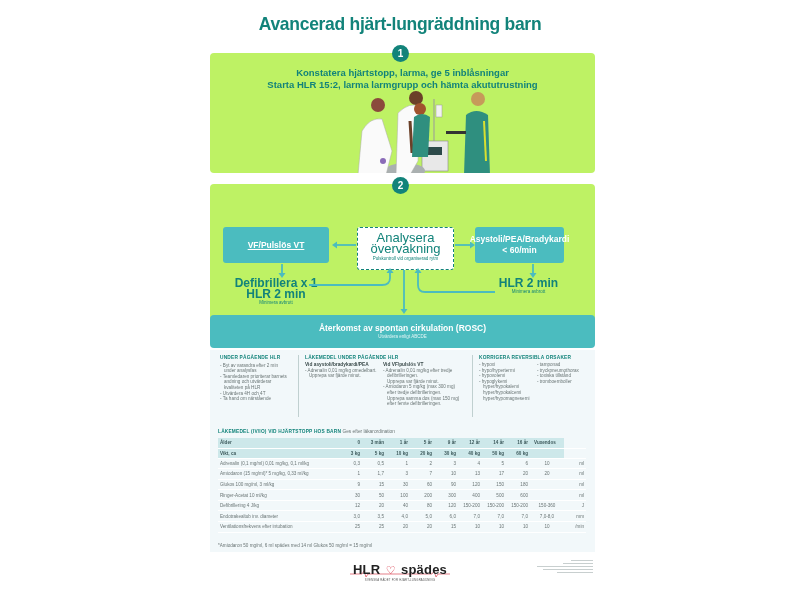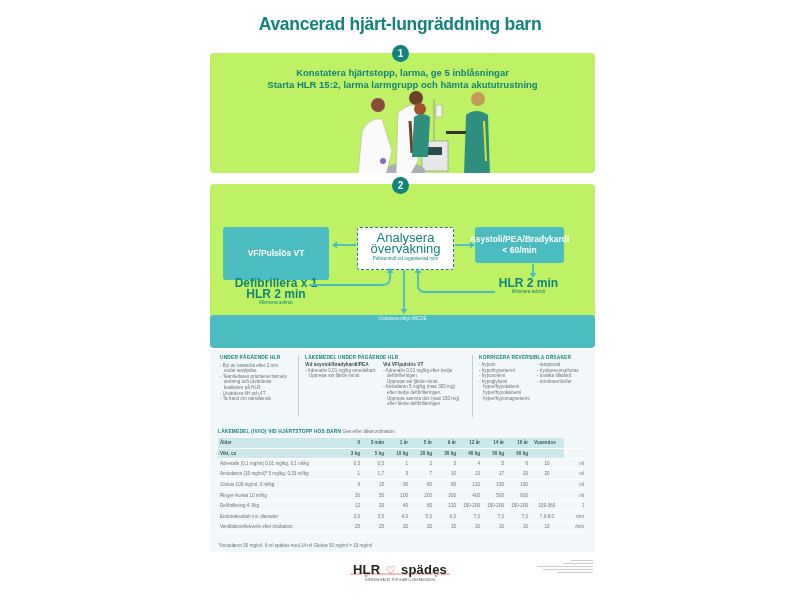--- a/index.html
+++ b/index.html
@@ -24,21 +24,21 @@
       font-weight: bold; font-size: 9.5px; color: #12837a; line-height: 12px; }
 
     .illustration { position: absolute; left: 90px; top: 38px; width: 200px; height: 84px; }
 
     .p2-heading { position: absolute; top: 13px; width: 100%; text-align: center;
       font-weight: bold; font-size: 9.5px; color: #12837a; line-height: 12px; }
 
     .box-teal { position: absolute; background: #4bbcbf; color: #fff; border-radius: 3px;
       font-weight: bold; font-size: 8.5px; text-align: center; display: flex;
       align-items: center; justify-content: center; line-height: 11px; }
-    .box-vf { left: 13px; top: 43px; width: 106px; height: 53px; }
+    .box-vf { left: 13px; top: 43px; width: 106px; height: 36px; text-decoration: underline; }
     .box-asy { left: 265px; top: 43px; width: 89px; height: 36px; }
 
     .box-analyse { position: absolute; left: 147px; top: 43px; width: 97px; height: 43px;
       background: #fff; border: 1px dashed #12837a; border-radius: 3px; text-align: center; }
     .box-analyse .big { font-weight: normal; font-size: 13px; color: #12837a; line-height: 11px; margin-top: 4px; }
     .box-analyse .small { font-size: 4.5px; color: #12837a; margin-top: 2px; }
 
     .after-label { position: absolute; text-align: center; color: #12837a; }
     .after-label .main { font-weight: bold; font-size: 12px; line-height: 11px; }
     .after-label .sub { font-size: 4.5px; line-height: 6px; }
@@ -186,20 +186,21 @@
       <polygon points="270,245 265,241.5 265,248.5"></polygon>
       <polygon points="77,278 73.5,273 80.5,273"></polygon>
       <polygon points="328,278 324.5,273 331.5,273"></polygon>
       <polygon points="185,268 181.5,273 188.5,273"></polygon>
       <polygon points="213,268 209.5,273 216.5,273"></polygon>
       <polygon points="199,314 195.5,309 202.5,309"></polygon>
     </g>
   </svg>
 
   <div class="rosc">
+    <div class="main">Återkomst av spontan cirkulation (ROSC)</div>
     <div class="sub">Utvärdera enligt ABCDE</div>
   </div>
 
   <div class="info-area">
     <div class="info-col col1">
       <h4>UNDER PÅGÅENDE HLR</h4>
       <ul>
         <li>Byt av varandra efter 2 min under analysfas</li>
         <li>Teamledaren prioriterar barnets andning och utvärderar kvaliteten på HLR</li>
         <li>Utvärdera 4H och 4T</li>

